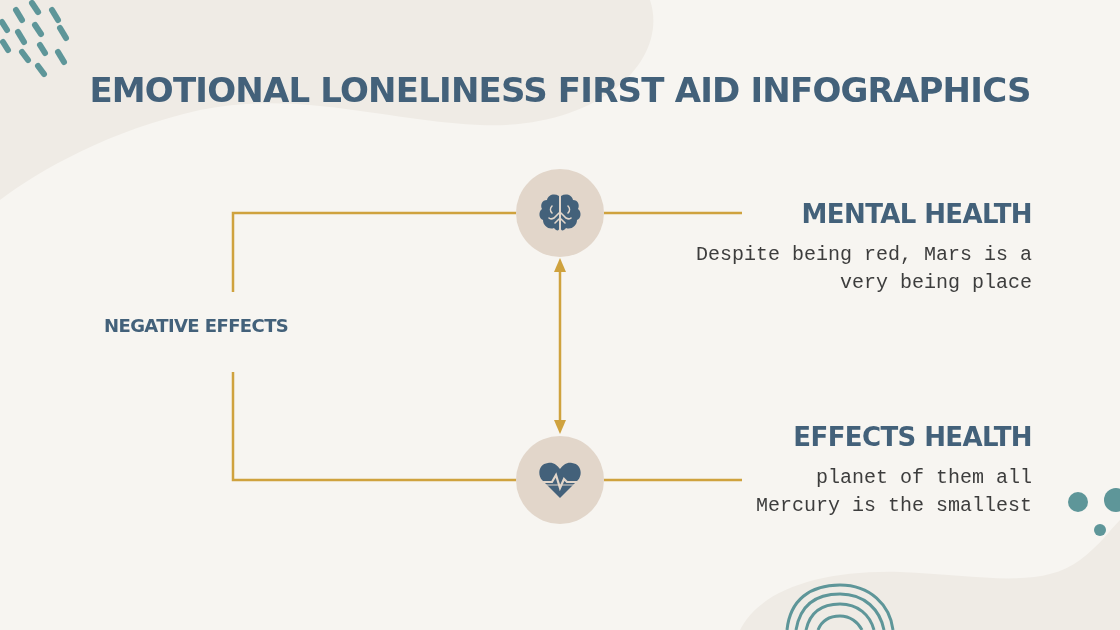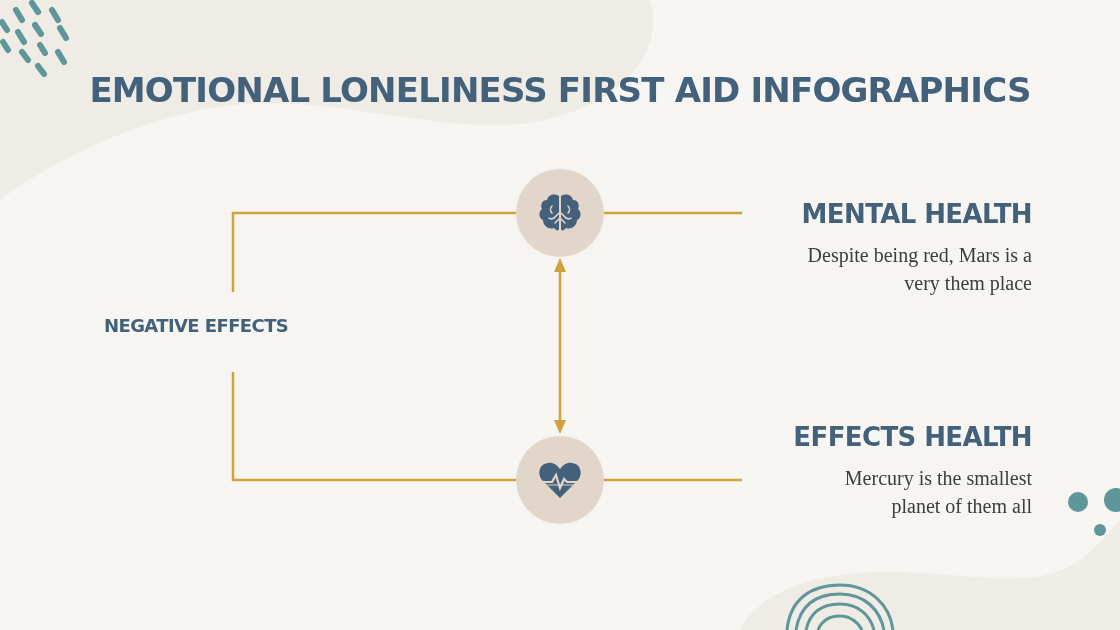--- a/index.html
+++ b/index.html
@@ -2,21 +2,21 @@
 <html><head>
 <meta charset="utf-8">
 <style>
   html, body { margin:0; padding:0; }
   body { width:1120px; height:630px; overflow:hidden; background:#f7f5f1; position:relative; font-family:"DejaVu Sans", sans-serif; }
   .bg-svg { position:absolute; left:0; top:0; width:1120px; height:630px; }
   .title { position:absolute; left:0; top:70px; width:1120px; text-align:center; font-family:"DejaVu Sans", sans-serif; font-weight:bold; font-size:34px; letter-spacing:-0.8px; color:#43617a; }
   .left-label { position:absolute; left:104px; top:315px; font-weight:bold; font-size:18px; letter-spacing:-0.6px; color:#43617a; }
   .section { position:absolute; right:88px; text-align:right; }
   .section-title { font-weight:bold; font-size:26px; letter-spacing:-0.6px; color:#43617a; }
-  .section-desc { font-family:Liberation Serif, serif; font-size:20px; line-height:28px; color:#3d3d3d; margin-top:12px; }
+  .section-desc { font-family:Liberation Mono, monospace; font-size:20px; line-height:28px; color:#3d3d3d; margin-top:12px; }
   .mental { top:161px;margin-top:38px; }
   .physical { top:422px; }
   .diagram-svg { position:absolute; left:0; top:0; width:1120px; height:630px; pointer-events:none; }
   .circle { position:absolute; width:88px; height:88px; border-radius:50%; background:#e2d6ca; display:flex; align-items:center; justify-content:center; }
   .c1 { left:516px; top:169px; }
   .c2 { left:516px; top:436px; }
 </style>
 </head>
 <body>
 
@@ -86,23 +86,23 @@
     <path d="M22,38 L4,20 C-1,14 1,4 10,3 C15,2 19,5 22,9 C25,5 29,2 34,3 C43,4 45,14 40,20 Z" fill="#43617a"></path>
     <polyline points="0,22 14,22 18,15 22,28 26,19 29,22 44,22" stroke="#e2d6ca" stroke-width="2.2" fill="none"></polyline>
     <line x1="2" y1="25" x2="42" y2="25" stroke="#e2d6ca" stroke-width="1.2"></line>
   </svg>
 </div>
 
 <div class="section mental">
   <div class="section-title">MENTAL HEALTH</div>
   <div class="section-desc">
     <div>Despite being red, Mars is a</div>
-    <div>very them place</div>
+    <div>very being place</div>
   </div>
 </div>
 
 <div class="section physical">
   <div class="section-title">EFFECTS HEALTH</div>
   <div class="section-desc">
+    <div>planet of them all</div>
     <div>Mercury is the smallest</div>
-    <div>planet of them all</div>
   </div>
 </div>
 
 </body></html>

